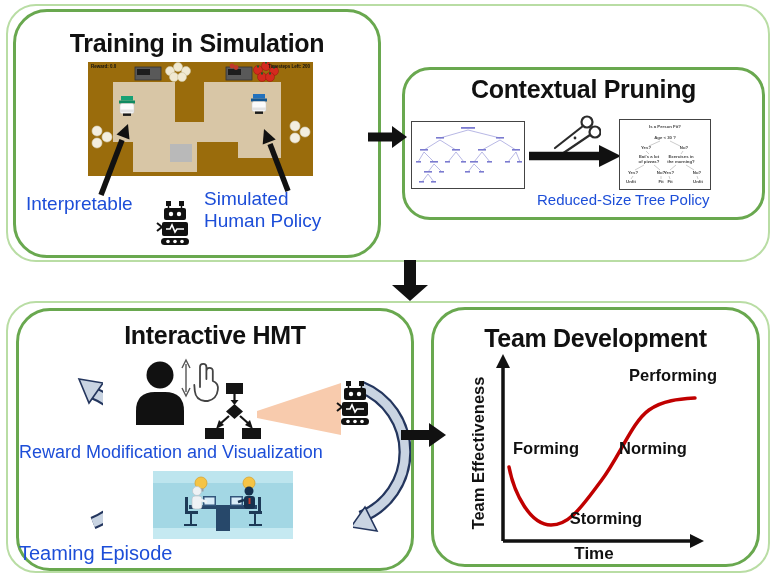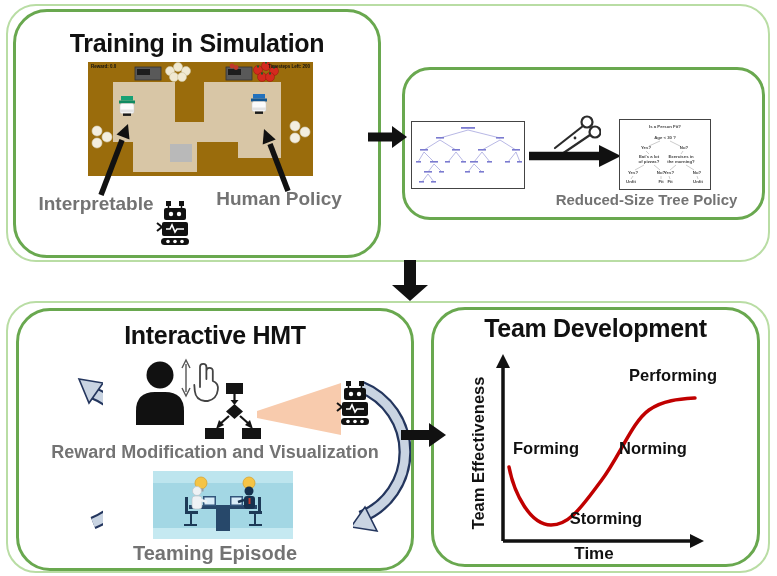--- a/index.html
+++ b/index.html
@@ -3,21 +3,21 @@
 <meta charset="utf-8">
 <style>
   html,body{margin:0;padding:0;background:#fff;}
   #fig{position:relative;width:777px;height:576px;background:#fff;overflow:hidden;
        font-family:"Liberation Sans",sans-serif;color:#111;}
   .abs{position:absolute;}
   .wrapper{position:absolute;border:2px solid #b9dda4;border-radius:30px;}
   .gbox{position:absolute;border:3px solid #69a84f;border-radius:34px;background:#fff;}
   .boxtitle{position:absolute;left:0;right:0;text-align:center;font-size:25px;font-weight:bold;
             letter-spacing:-0.3px;color:#111;white-space:nowrap;}
-  .lbl{position:absolute;font-weight:bold;color:#737373;text-align:center;line-height:1.18;}
+  .lbl{position:absolute;font-weight:normal;color:#1d4ed8;text-align:left;line-height:1.18;}
   svg{display:block;}
   svg text{font-family:"Liberation Sans",sans-serif;}
 </style>
 </head>
 <body>
 
 <div id="fig">
 
   <div class="wrapper" style="left:6px;top:4px;width:760px;height:254px;"></div>
 
@@ -114,25 +114,27 @@
 
     <div class="lbl" style="left:10px;top:181px;width:140px;font-size:19px;">
       <div>Interpretable</div>
     </div>
 
     <svg class="abs" style="left:139px;top:189px;" width="37" height="46" viewBox="0 0 37 46">
       <use href="#robot-sym"></use>
     </svg>
 
     <div class="lbl" style="left:188px;top:176px;width:150px;font-size:19px;">
+      <div>Simulated</div>
       <div>Human Policy</div>
     </div>
   </div>
 
   <div class="gbox" style="left:402px;top:67px;width:357px;height:147px;border-radius:28px;">
+    <div class="boxtitle" style="top:5px;">Contextual Pruning</div>
 
     <svg class="abs" style="left:6px;top:51px;border:1.5px solid #444;background:#fff;" width="112" height="66" viewBox="0 0 112 66">
       <g stroke="#9a9ada" stroke-width="0.7">
         <line x1="56" y1="8" x2="28" y2="16"></line>
           <line x1="56" y1="8" x2="88" y2="16"></line>
         <line x1="28" y1="18" x2="12" y2="28"></line>
           <line x1="28" y1="18" x2="44" y2="28"></line>
         <line x1="88" y1="18" x2="70" y2="28"></line>
           <line x1="88" y1="18" x2="104" y2="28"></line>
         <line x1="12" y1="30" x2="6" y2="40"></line>
@@ -340,21 +342,21 @@
 
     <div class="lbl" style="left:0;right:0;top:231px;font-size:20px;">Teaming Episode</div>
   </div>
 
   <svg class="abs" style="left:399px;top:420px;z-index:4;" width="48" height="30" viewBox="0 0 48 30">
     <line x1="2" y1="15" x2="30" y2="15" stroke="#111" stroke-width="10"></line>
     <polygon points="30,3 47,15 30,27" fill="#111"></polygon>
   </svg>
 
   <div class="gbox" style="left:431px;top:307px;width:323px;height:254px;">
-    <div class="boxtitle" style="top:4px;">Team Development</div>
+    <div class="boxtitle" style="top:14px;">Team Development</div>
 
     <svg class="abs" style="left:0;top:36px;" width="317" height="215" viewBox="0 0 317 215">
 
       <g stroke="#111" stroke-width="3.5">
         <line x1="69" y1="195" x2="69" y2="20"></line>
         <line x1="69" y1="195" x2="258" y2="195"></line>
       </g>
       <polygon points="69,8 62,22 76,22" fill="#111"></polygon>
       <polygon points="270,195 256,188 256,202" fill="#111"></polygon>
 

